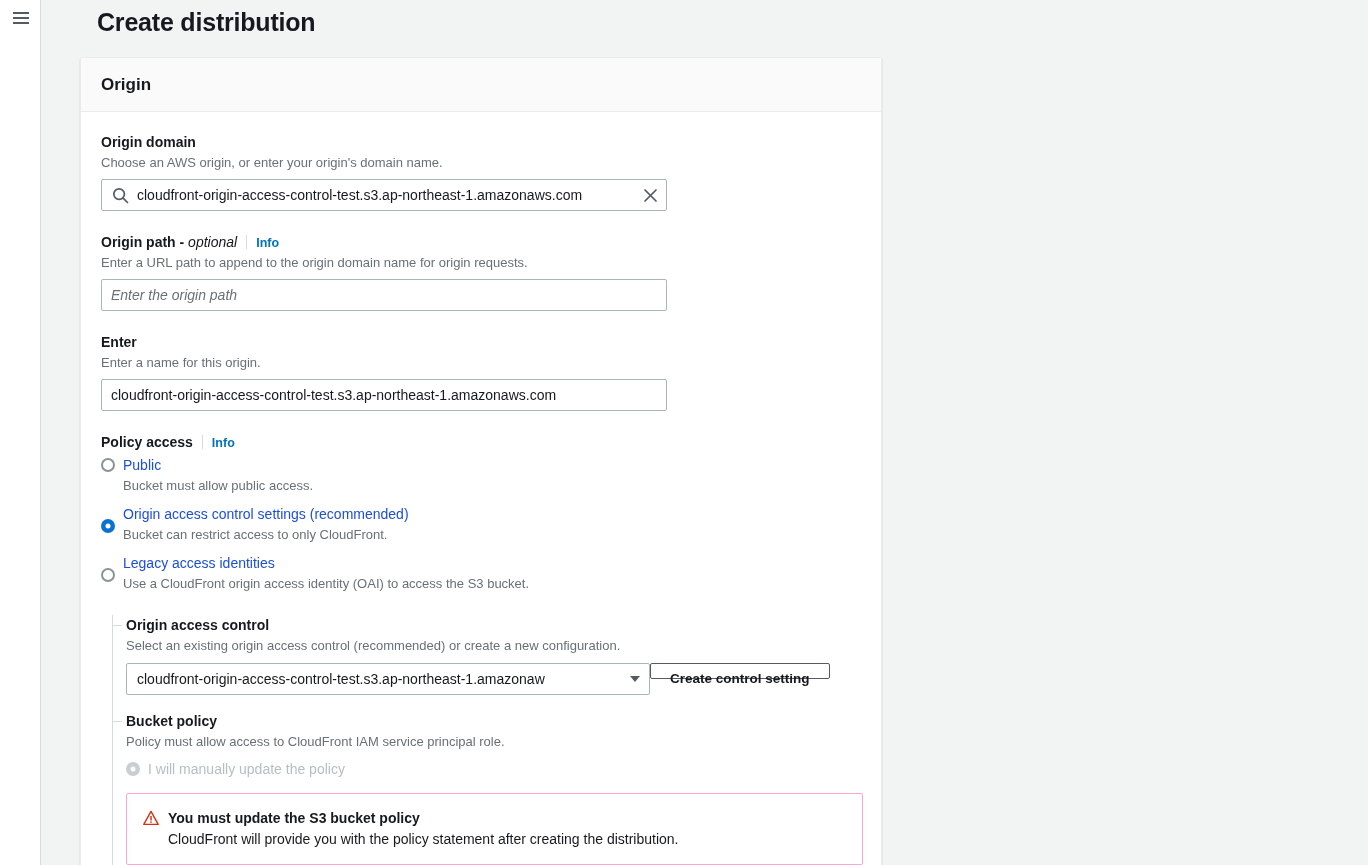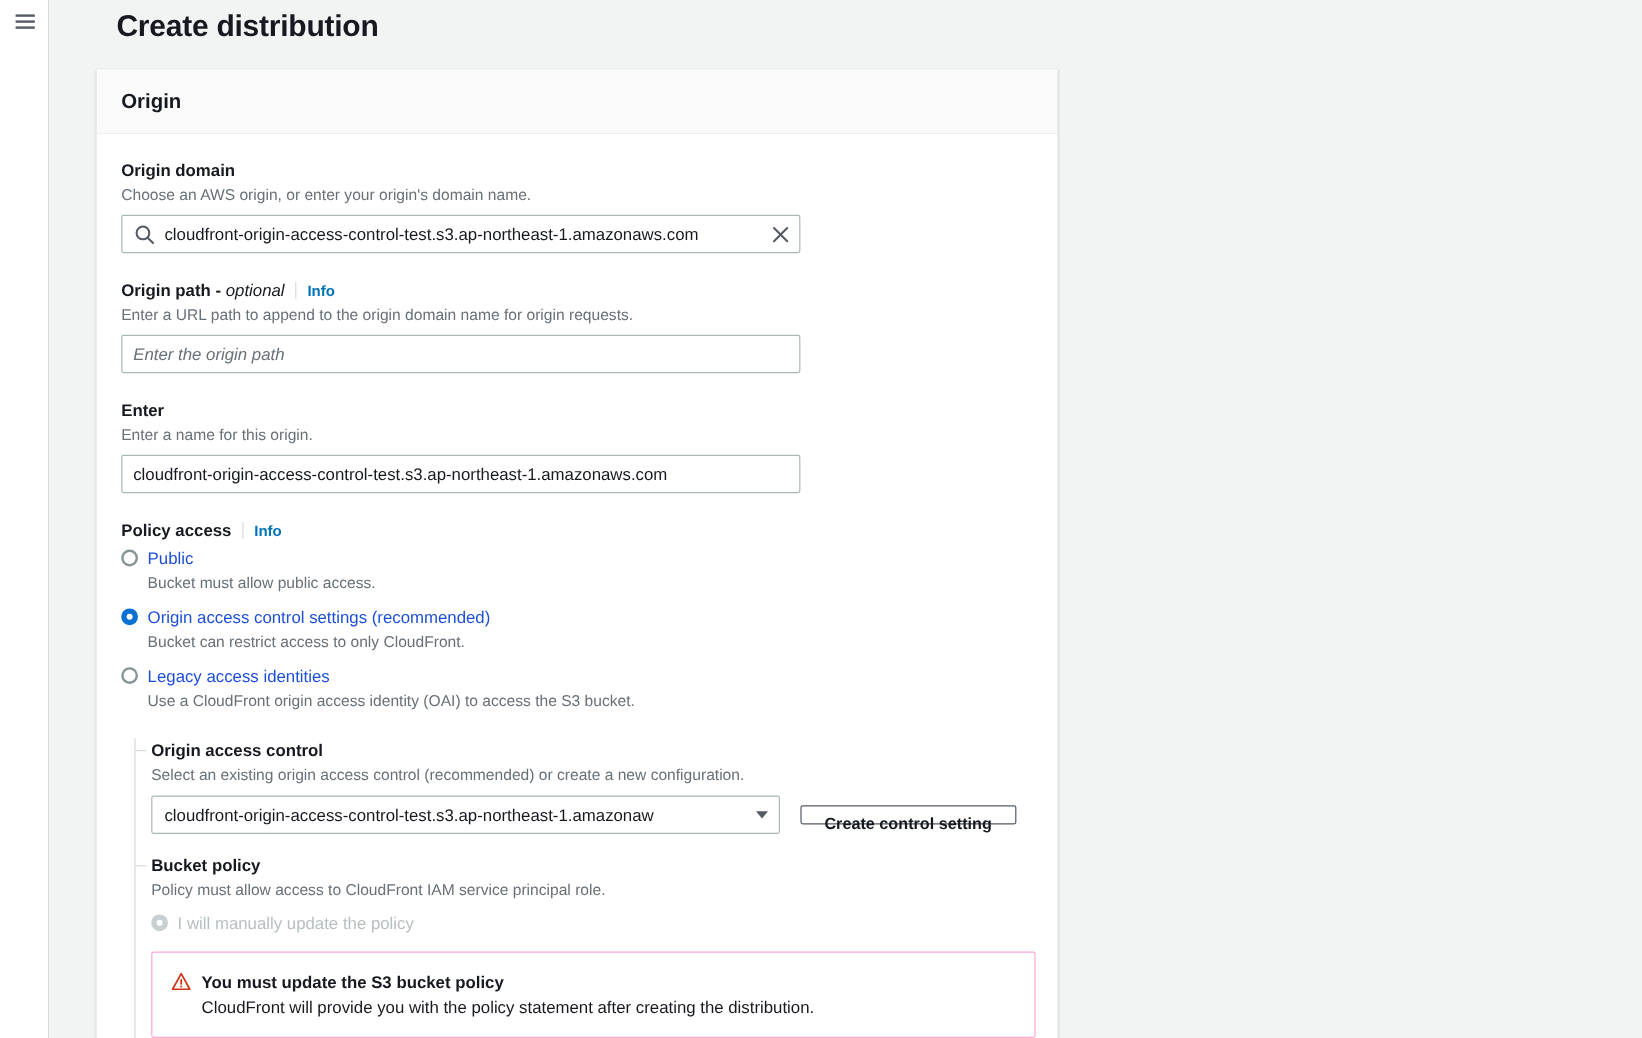--- a/index.html
+++ b/index.html
@@ -181,21 +181,21 @@
   }
 
   
   .radio-group { margin-top: 3px; }
   .radio-row {
     display: flex;
     align-items: flex-start;
     margin-bottom: 2px;
     cursor: pointer;
   }
-  .radio-row + .radio-row { margin-top: 9px; }
+  .radio-row + .radio-row { margin-top: 9px; align-items: center; }
   .radio-ctrl {
     width: 14px; height: 14px;
     border-radius: 50%;
     border: 2px solid #879596;
     background: #ffffff;
     margin-right: 8px;
     margin-top: 3px;
     flex: 0 0 auto;
     position: relative;
   }
@@ -264,21 +264,21 @@
     line-height: 20px;
   }
   .nested-desc {
     font-size: 13px;
     color: #687078;
     line-height: 19px;
     margin-top: 1px;
     margin-bottom: 8px;
   }
 
-  .select-row { display: flex; align-items: center; gap: 17px; }
+  .select-row { display: flex; align-items: flex-start; }
   .select-box {
     width: 524px;
     height: 32px;
     border: 1px solid #aab7b8;
     border-radius: 2px;
     background: #ffffff;
     display: flex;
     align-items: center;
     padding: 0 9px 0 10px;
     cursor: pointer;

